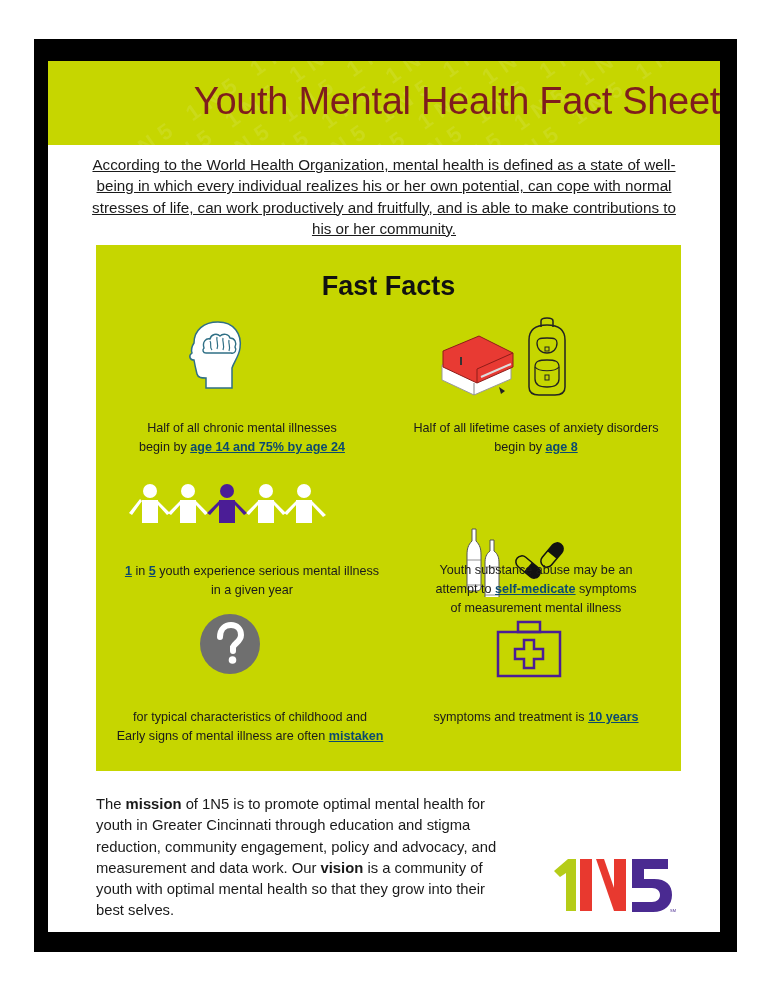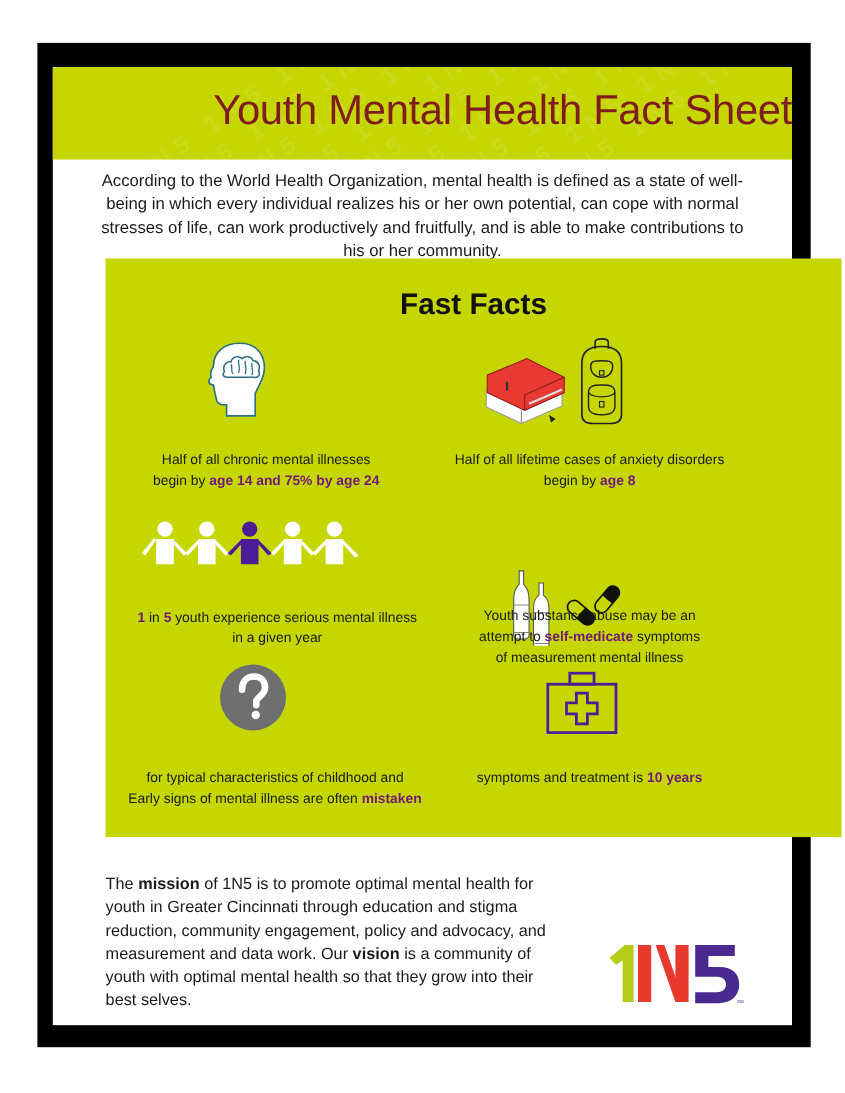--- a/index.html
+++ b/index.html
@@ -26,32 +26,32 @@
       color: rgba(255,255,255,0.10); line-height: 28px; white-space: nowrap;
       pointer-events: none;
     }
     .header h1 {
       position: absolute; left: 0; right: 0; top: 19px;
       text-align: right; font-weight: normal; font-size: 38px; color: #7f1d1d;
       letter-spacing: -0.3px;
     }
     .intro {
       position: absolute; left: 36px; top: 93px; width: 600px;
-      text-align: center; font-size: 15.2px; line-height: 21.3px; color: #1a1a1a;
+      text-align: center; font-size: 15.2px; line-height: 21.3px; color: #1a1a1a; text-decoration: underline;
     }
     .facts {
-      position: absolute; left: 48px; top: 174px; width: 669px; height: 526px;
+      position: absolute; left: 48px; top: 184px; width: 585px; height: 526px;
       background: #c6d600;
     }
     .facts h2 {
       position: absolute; left: 0; right: 0; top: 26px;
       text-align: center; font-size: 27px; font-weight: bold; color: #111;
     }
     .fact { position: absolute; text-align: center; font-size: 12.6px; line-height: 19px; color: #1a1a1a; margin-top: 15px; }
-    .hl { color: #701a75; font-weight: bold; }
+    .hl { color: #0c4a6e; font-weight: bold; text-decoration: underline; }
     .icon { position: absolute; }
 
     .mission {
       position: absolute; left: 48px; top: 733px; width: 420px;
       font-size: 14.8px; line-height: 21.3px; color: #1a1a1a;
     }
     .mission b { font-weight: bold; }
     .logo {
       position: absolute; left: 504px; top: 796px; width: 126px; height: 56px;
     }

